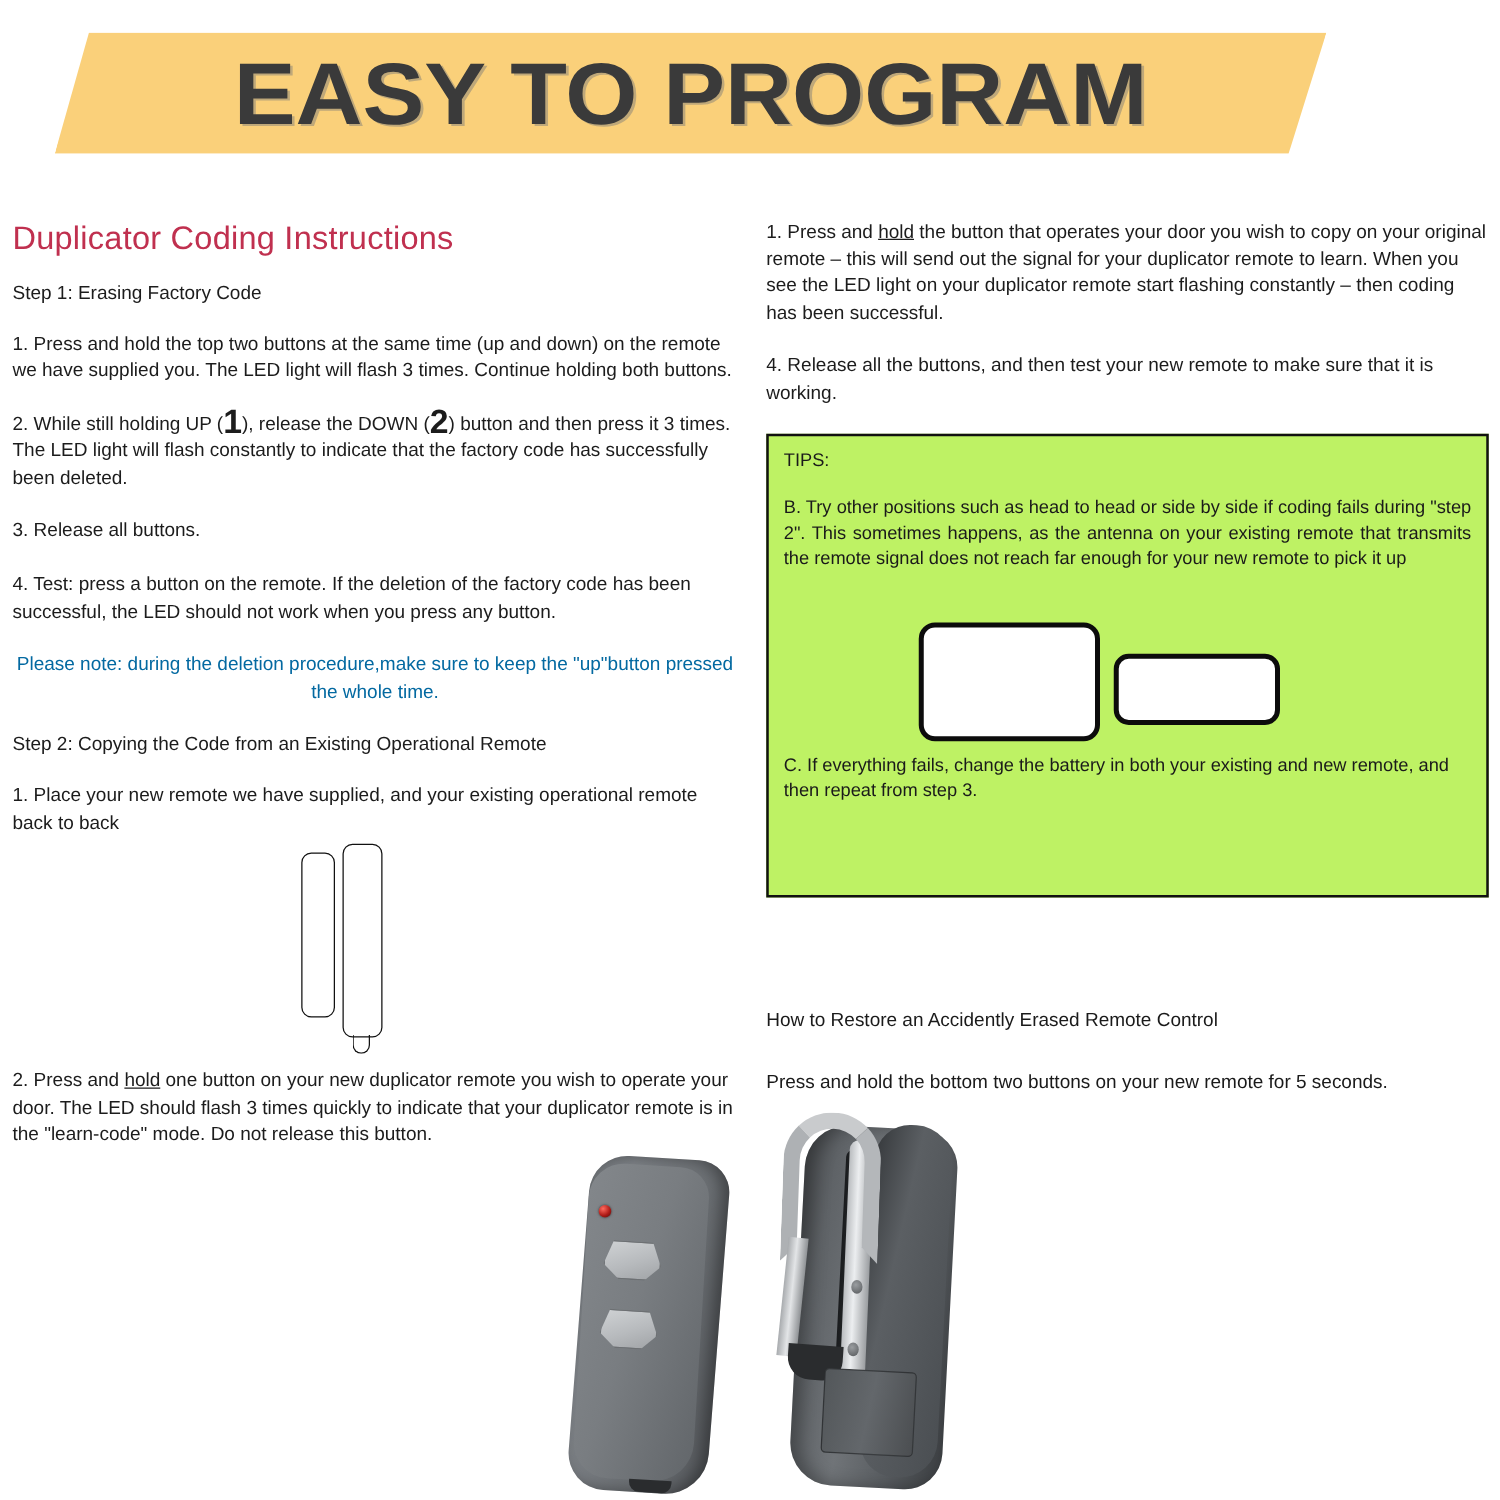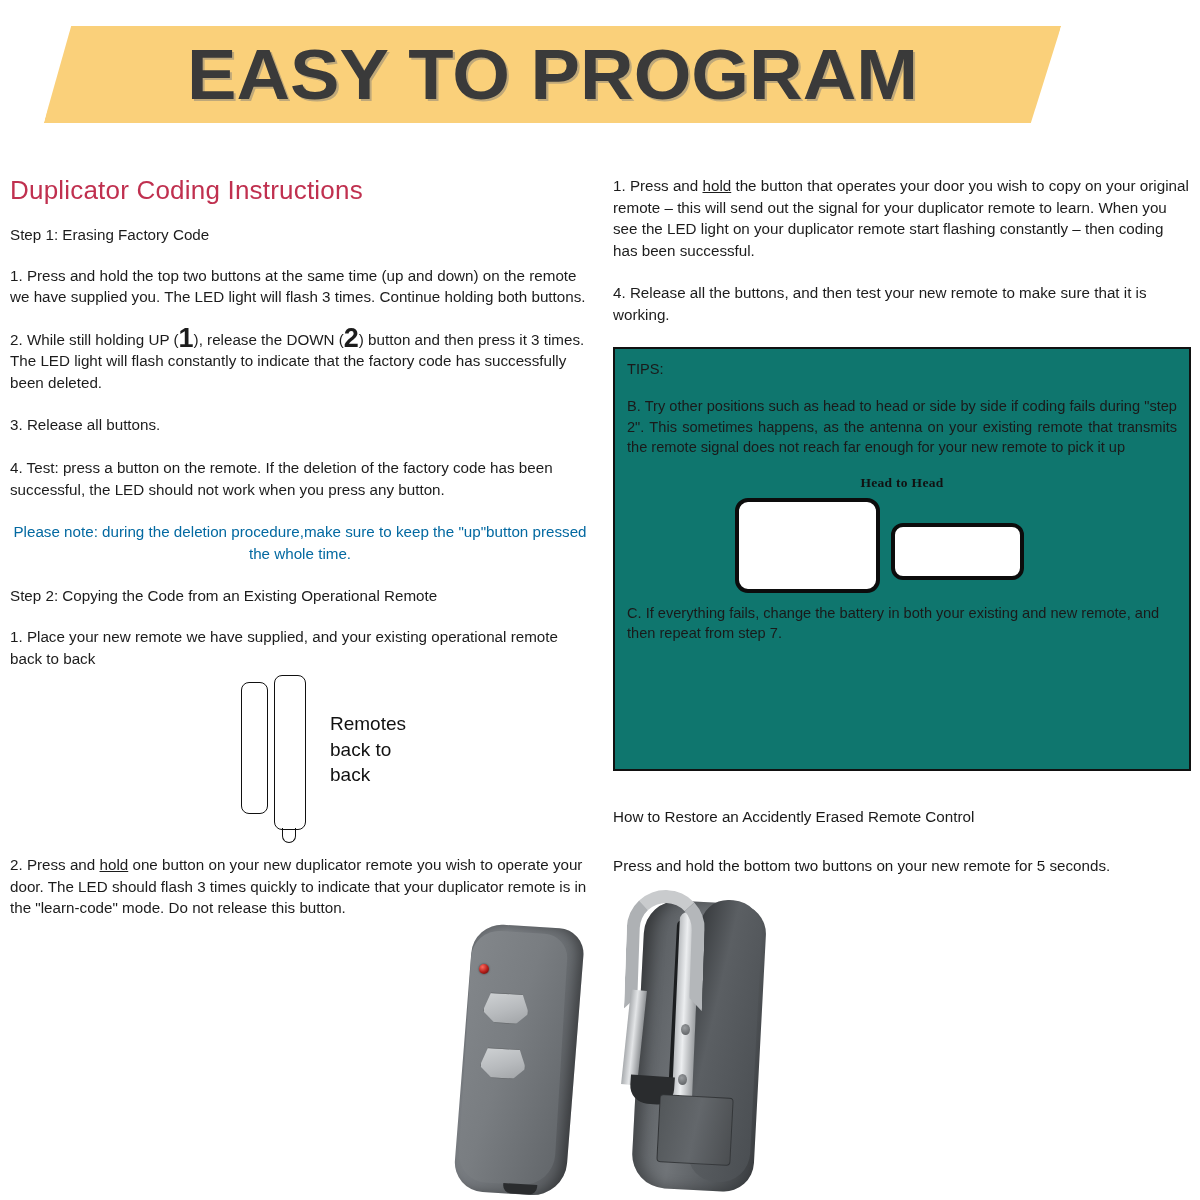--- a/index.html
+++ b/index.html
@@ -120,25 +120,25 @@
     left: 320px; top: 36px;
     font-size: 19px;
     line-height: 1.34;
     color: #111;
   }
 
   
   #tips-box {
     position: absolute;
     left: 613px; top: 347px;
-    width: 578px; height: 424px;
+    width: 578px; height: 371px;
     border: 2px solid #111;
     box-sizing: border-box;
     padding: 10px 12px 0 12px;
-    background: #0f766e;
+    background: #bef264;
   }
   #tips-box p { margin: 0 0 17px 0; font-size: 14.6px; line-height: 1.4; }
 
   #head-figure {
     position: relative;
     height: 120px;
     margin: 2px 0 8px 0;
   }
   #head-caption {
     position: absolute;
@@ -359,48 +359,44 @@
   <p class="body note">Please note: during the deletion procedure,make sure to keep the "up"button pressed the whole time.</p>
 
   <p class="body tight">Step 2: Copying the Code from an Existing Operational Remote</p>
 
   <p class="body" style="margin-bottom:0">1. Place your new remote we have supplied, and your existing operational remote back to back</p>
 
   <div id="b2b-figure">
     <div id="b2b-remote-a"></div>
     <div id="b2b-remote-b"></div>
     <div id="b2b-antenna"></div>
-    <div id="b2b-caption" style="white-space:pre-line">Remotes
-back to
-back</div>
   </div>
 
   <p class="body"><span>2. Press and </span><span class="u">hold</span><span> one button on your new duplicator remote you wish to operate your door. The LED should flash 3 times quickly to indicate that your duplicator remote is in the "learn-code" mode. Do not release this button.</span></p>
 
 </div>
 
 <div class="col" id="col-right">
 
   <p class="body"><span>1. Press and </span><span class="u">hold</span><span> the button that operates your door you wish to copy on your original remote – this will send out the signal for your duplicator remote to learn. When you see the LED light on your duplicator remote start flashing constantly – then coding has been successful.</span></p>
 
   <p class="body">4. Release all the buttons, and then test your new remote to make sure that it is working.</p>
 
 </div>
 
 <div id="tips-box">
   <p>TIPS:</p>
   <p class="justify">B. Try other positions such as head to head or side by side if coding fails during "step 2". This sometimes happens, as the antenna on your existing remote that transmits the remote signal does not reach far enough for your new remote to pick it up</p>
 
   <div id="head-figure">
-    <div id="head-caption">Head to Head</div>
     <div id="head-box-left"></div>
     <div id="head-box-right"></div>
   </div>
 
-  <p>C. If everything fails, change the battery in both your existing and new remote, and then repeat from step 7.</p>
+  <p>C. If everything fails, change the battery in both your existing and new remote, and then repeat from step 3.</p>
 </div>
 
 <div id="restore-block">
   <p>How to Restore an Accidently Erased Remote Control</p>
   <p>Press and hold the bottom two buttons on your new remote for 5 seconds.</p>
 </div>
 
 <div id="photos">
 
   <div class="remote" id="remote-front">

